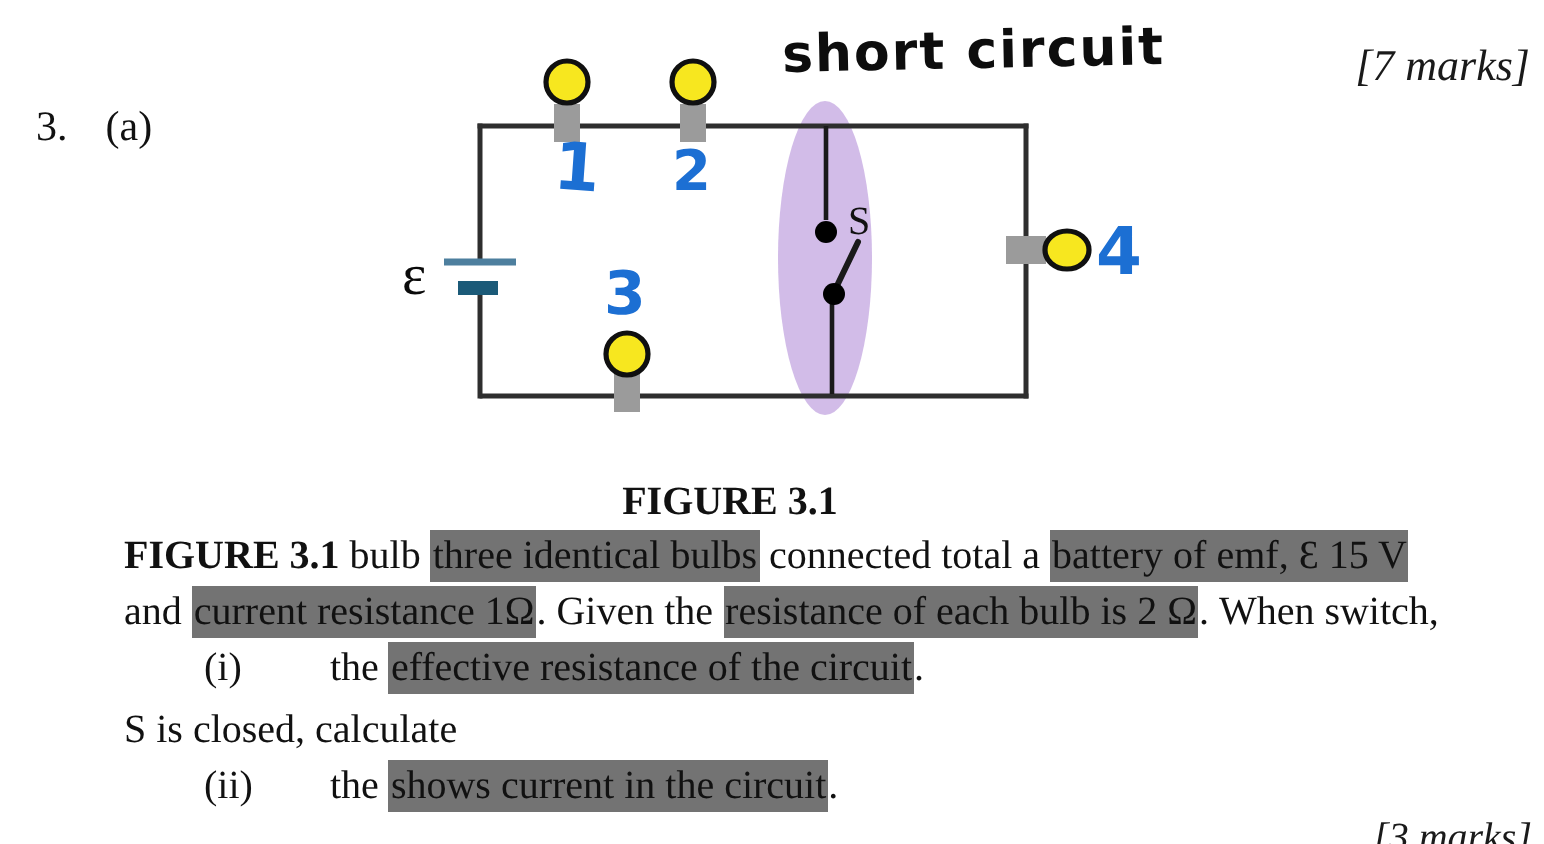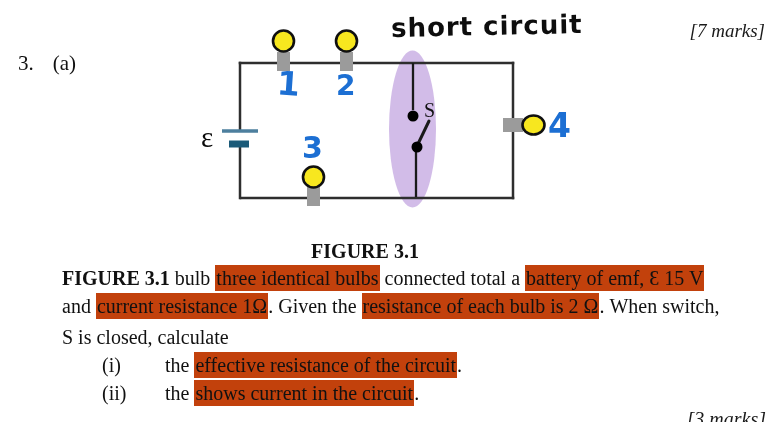--- a/index.html
+++ b/index.html
@@ -7,36 +7,36 @@
     position:relative;width:772px;height:422px;background:#ffffff;
     overflow:hidden;font-family:"Liberation Serif",serif;color:#111;
     margin:0 auto;
   }
   .qlabel{position:absolute;left:18px;top:51px;font-size:21px;display:inline-flex;gap:19px;}
   .hand-note{
     position:absolute;left:391px;top:11px;
     font-family:"DejaVu Sans",sans-serif;font-weight:700;font-size:26px;
     letter-spacing:1px;color:#0d0d0d;transform:rotate(-1.2deg);white-space:pre;
   }
-  .marks{position:absolute;font-style:italic;font-size:19px;color:#1a1a1a;white-space:pre;}
+  .marks{position:absolute;font-style:italic;font-size:22px;color:#1a1a1a;white-space:pre;}
   .marks-top{top:20px;right:7px;}
   .marks-bottom{top:408px;right:6px;font-size:20px;}
   .circuit{position:absolute;left:0;top:0;}
   .bulb-num{
     position:absolute;font-family:"DejaVu Sans",sans-serif;font-weight:700;
     color:#1c6fd3;line-height:1;white-space:pre;
   }
   .caption{
     position:absolute;left:60px;top:240px;width:610px;text-align:center;
     font-weight:700;font-size:20px;
   }
   .para{position:absolute;left:62px;top:264px;width:660px;font-size:20px;}
   .pline{height:28px;line-height:28px;white-space:pre;}
   .pline.shift{margin-top:3px;}
-  .hl{background:#c2410c;padding:2px 1px;}
+  .hl{background:#737373;padding:2px 1px;}
   .ilabel{display:inline-block;width:63px;margin-left:40px;}
 </style>
 </head>
 <body>
 
 <div class="page">
 
   <div class="qlabel">
     <span>3.</span>
     <span>(a)</span>
@@ -93,20 +93,20 @@
   <div class="bulb-num" style="left:277px;top:67px;font-size:33px;transform:rotate(4deg);">1</div>
   <div class="bulb-num" style="left:336px;top:72px;font-size:28px;">2</div>
   <div class="bulb-num" style="left:302px;top:133px;font-size:30px;">3</div>
   <div class="bulb-num" style="left:548px;top:109px;font-size:33px;">4</div>
 
   <div class="caption">FIGURE 3.1</div>
 
   <div class="para">
     <div class="pline"><b>FIGURE 3.1</b><span> bulb </span><span class="hl">three identical bulbs</span><span> connected total a </span><span class="hl">battery of emf, Ɛ 15 V</span></div>
     <div class="pline"><span>and </span><span class="hl">current resistance 1Ω</span><span>. Given the </span><span class="hl">resistance of each bulb is 2 Ω</span><span>. When switch,</span></div>
+    <div class="pline"><span class="ilabel">(i)</span><span>the </span><span class="hl">effective resistance of the circuit</span><span>.</span></div>
     <div class="pline shift">S is closed, calculate</div>
-    <div class="pline"><span class="ilabel">(i)</span><span>the </span><span class="hl">effective resistance of the circuit</span><span>.</span></div>
     <div class="pline"><span class="ilabel">(ii)</span><span>the </span><span class="hl">shows current in the circuit</span><span>.</span></div>
   </div>
 
   <div class="marks marks-bottom">[3 marks]</div>
 
 </div>
 
 </body></html>

